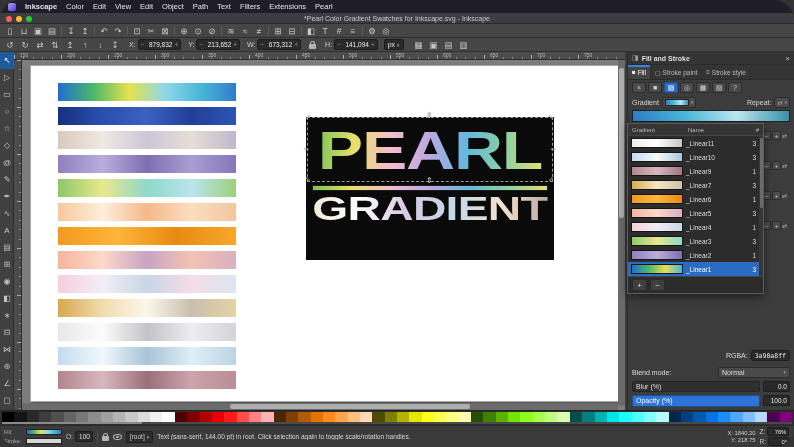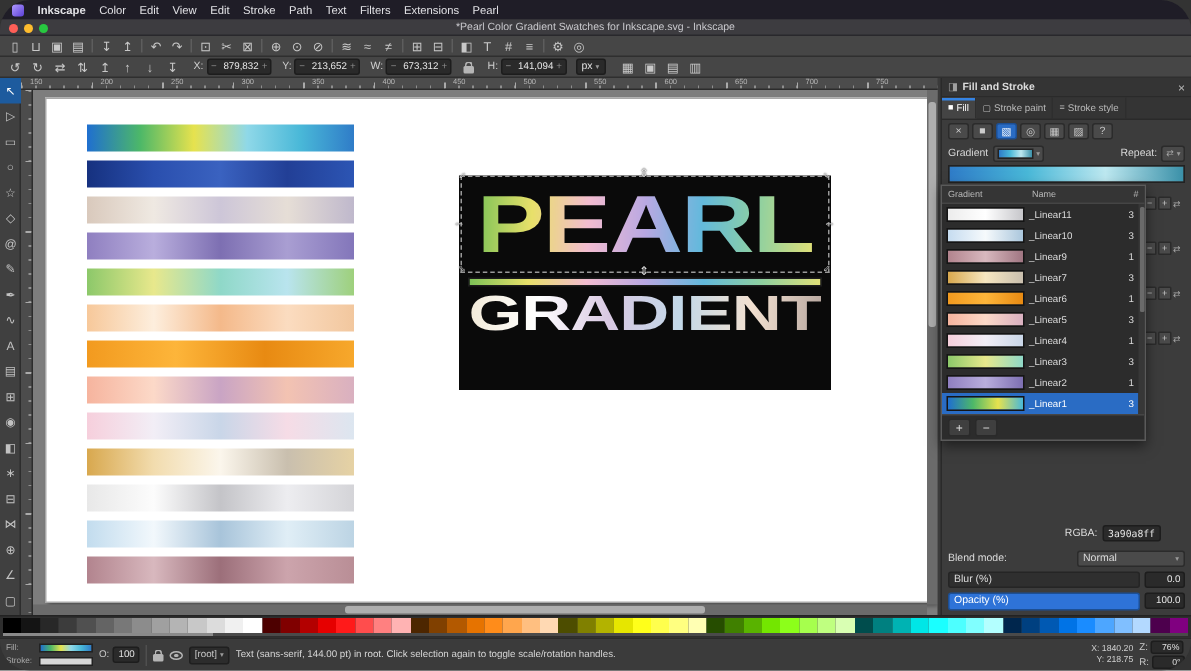--- a/index.html
+++ b/index.html
@@ -92,21 +92,21 @@
 .pbtn{width:14px;height:11px;display:flex;align-items:center;justify-content:center;background:#4a4a4a;border:1px solid #2b2b2b;border-radius:2px;font-size:7px;color:#ccc;flex:0 0 auto;}
 .pbtn.active{background:#2a6cc4;color:#fff;border-color:#1d4f93;}
 .gradrow{position:absolute;left:0;top:43px;right:0;height:14px;display:flex;align-items:center;gap:3px;padding:0 4px;}
 .glabel{color:#d6d6d6;}
 .dropbtn{display:flex;align-items:center;gap:2px;background:#4a4a4a;border:1px solid #2b2b2b;border-radius:2px;height:11px;padding:0 2px;}
 .gchip{width:24px;height:7px;border:1px solid #222;}
 .gpreview{position:absolute;left:4px;top:58px;right:4px;height:12px;border:1px solid #222;}
 .stepperrow{position:absolute;right:2px;width:30px;height:11px;display:flex;align-items:center;gap:1px;}
 .stepbtn{width:9px;height:9px;background:#4a4a4a;border:1px solid #2b2b2b;color:#ccc;font-size:6px;display:flex;align-items:center;justify-content:center;border-radius:1px;flex:0 0 auto;}
 .stepico{font-size:6px;color:#a8a8a8;}
-.rgbarow{position:absolute;right:20px;top:298px;display:flex;align-items:center;gap:3px;}
+.rgbarow{position:absolute;right:4px;top:298px;display:flex;align-items:center;gap:3px;}
 .rgbaval{background:#2a2a2a;border:1px solid #1d1d1d;border-radius:2px;height:11px;display:flex;align-items:center;padding:0 3px;font-family:"DejaVu Sans Mono",monospace;font-size:6.5px;color:#e6e6e6;}
 .blendrow{position:absolute;left:4px;right:4px;top:314px;height:12px;display:flex;align-items:center;justify-content:space-between;}
 .blenddrop{width:72px;height:11px;background:#4a4a4a;border:1px solid #2b2b2b;border-radius:2px;display:flex;align-items:center;justify-content:space-between;padding:0 3px;}
 .blurrow{position:absolute;left:4px;right:4px;top:328px;height:12px;display:flex;align-items:center;gap:3px;}
 .oprow{position:absolute;left:4px;right:4px;top:342px;height:13px;display:flex;align-items:center;gap:3px;}
 .sliderbar{flex:1;height:11px;background:#2f2f2f;border:1px solid #252525;border-radius:2px;display:flex;align-items:center;padding:0 3px;color:#ddd;}
 .opbar{flex:1;height:12px;background:#2e73d8;border:1px solid #1d4f93;border-radius:2px;display:flex;align-items:center;padding:0 3px;color:#fff;}
 .valbox{width:27px;height:11px;background:#2a2a2a;border:1px solid #1d1d1d;border-radius:2px;display:flex;align-items:center;justify-content:flex-end;padding:0 2px;color:#e6e6e6;font-size:6.5px;flex:0 0 auto;}
 
 
@@ -158,21 +158,21 @@
 <div class="screen">
 
   <div class="menubar">
     <div class="applogo"></div>
     <div class="menu-item menu-app">Inkscape</div>
     <div id="menu-items" style="display:flex;gap:9px;">
         <div class="menu-item">Color</div>
         <div class="menu-item">Edit</div>
         <div class="menu-item">View</div>
         <div class="menu-item">Edit</div>
-        <div class="menu-item">Stroke</div>
+        <div class="menu-item">Object</div>
         <div class="menu-item">Path</div>
         <div class="menu-item">Text</div>
         <div class="menu-item">Filters</div>
         <div class="menu-item">Extensions</div>
         <div class="menu-item">Pearl</div>
       </div>
   </div>
 
   <div class="titlebar">
     <div class="tl red"></div>

